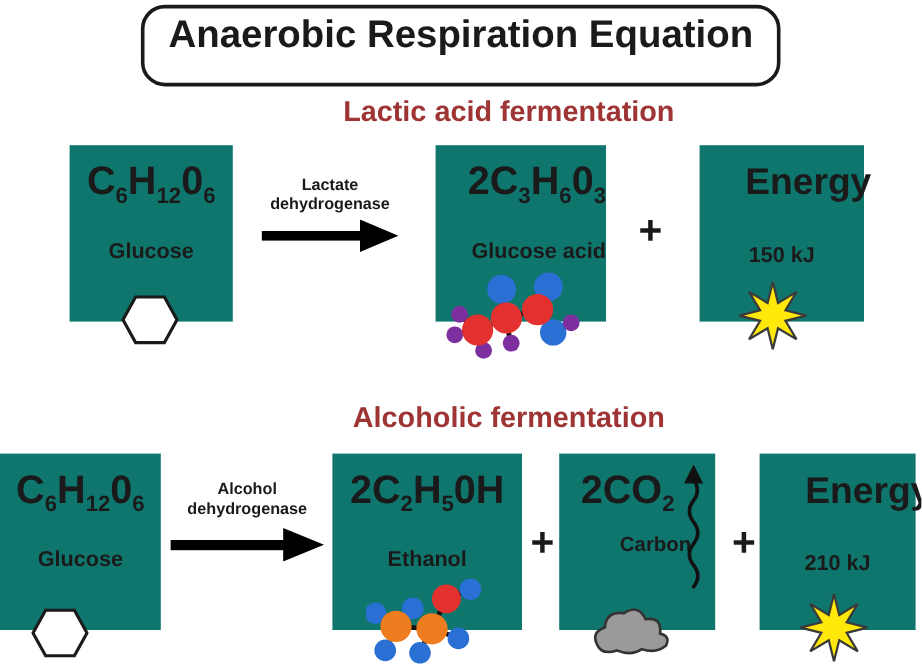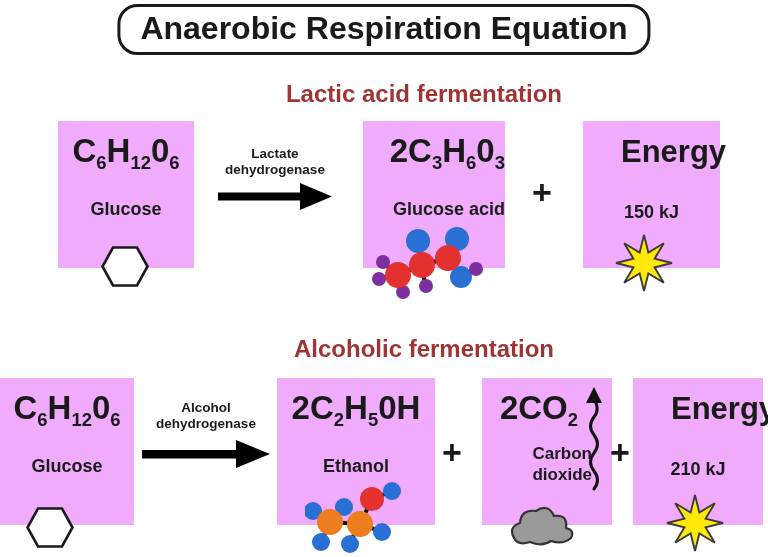--- a/index.html
+++ b/index.html
@@ -5,33 +5,33 @@
   html,body { margin:0; padding:0; background:#fff; }
   #stage {
     position:relative; width:768px; height:557px; overflow:hidden;
     font-family:"Liberation Sans","DejaVu Sans",sans-serif;
     font-weight:bold; color:#1a1a1a; background:#fff;
   }
   
   .title-box {
     position:absolute; top:4px; left:50%; transform:translateX(-50%);
     border:3.5px solid #1a1a1a; border-radius:20px;
-    padding:3px 20px 5px 20px; font-size:32px; white-space:nowrap;
+    padding:3px 20px 22px 20px; font-size:32px; white-space:nowrap;
     background:#fff;
   }
   
   .section-heading {
     position:absolute; width:768px; text-align:center;
     font-size:24px; color:#9e3434;padding-left:40px;
   }
   #heading-lactic { top:80px; }
   #heading-alcoholic { top:335px; }
   
   .gbox {
-    position:absolute; background:#f0abfc; height:147px;
+    position:absolute; background:#0f766e; height:147px;
     text-align:center;
   }
   .row1 { top:121px; }
   .row2 { top:378px; }
   .formula { font-size:33px; line-height:1.15; padding-top:11px; white-space:nowrap; }
   .formula sub { font-size:0.56em; vertical-align:-0.38em; letter-spacing:0; }
   .box-label { font-size:18px; margin-top:26px; line-height:1.15; }
   .energy-word { font-size:31px; padding-top:13px;padding-left:38px; }
   .energy-value { font-size:18px; margin-top:32px; }
   
@@ -156,26 +156,25 @@
       <circle cx="77" cy="50" r="9" fill="#2a6fd3"></circle>
       <circle cx="87" cy="9" r="9" fill="#2a6fd3"></circle>
       <circle cx="67" cy="17" r="12" fill="#e2312e"></circle>
       <circle cx="25" cy="40" r="13" fill="#ee7d1f"></circle>
       <circle cx="55" cy="42" r="13" fill="#ee7d1f"></circle>
     </svg>
   </div>
 
   <div class="plus" style="left:438px; top:433px;">+</div>
 
-  <div class="gbox row2" style="left:482px; width:130px;">
+  <div class="gbox row2" style="left:466px; width:130px;">
     <div class="co2-inner">
       <div class="formula"><span>2CO</span><sub>2</sub></div>
       <div class="co2-label">
         <div>Carbon</div>
-        <div>dioxide</div>
       </div>
     </div>
     <svg class="deco" style="left:99px; top:9px;" width="26" height="104" viewBox="0 0 26 104">
       <path d="M13 102 q7 -9 0 -18 q-7 -9 0 -18 q7 -9 0 -18 q-7 -9 0 -18 q5 -6 2 -14" fill="none" stroke="#111" stroke-width="3" stroke-linecap="round"></path>
       <polygon points="13,0 5,16 21,16" fill="#111"></polygon>
     </svg>
     <svg class="deco" style="left:23px; top:119px;" width="72" height="50" viewBox="0 0 72 50">
       <path d="M9 41 Q3 30 15 26 Q16 12 31 14 Q43 6 49 19 Q63 17 61 31 Q70 33 66 41 Q58 48 46 44 Q37 50 25 45 Q13 49 9 41 Z" fill="#9a9a9a" stroke="#333" stroke-width="2.2" stroke-linejoin="round"></path>
     </svg>
   </div>

